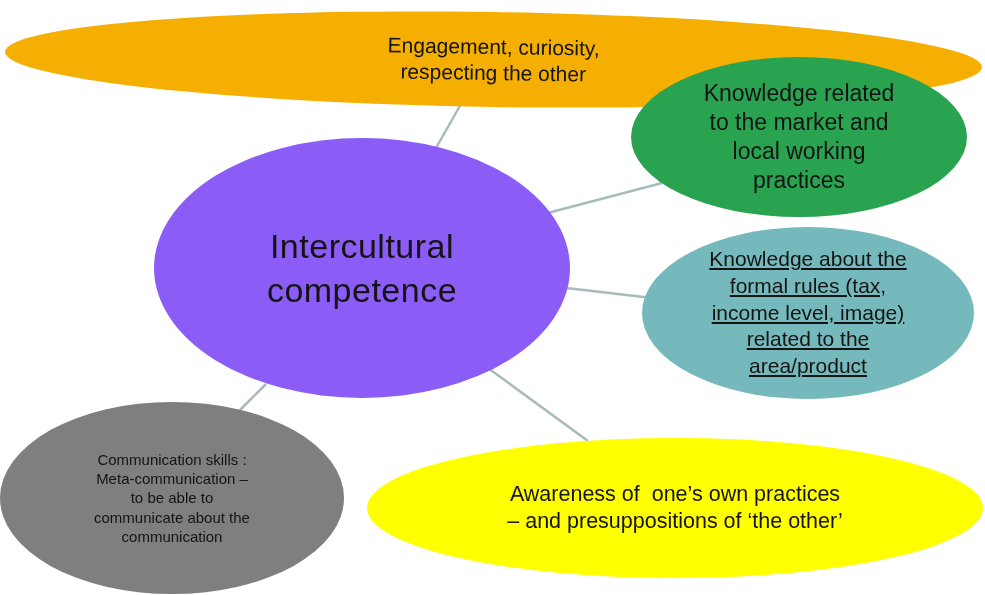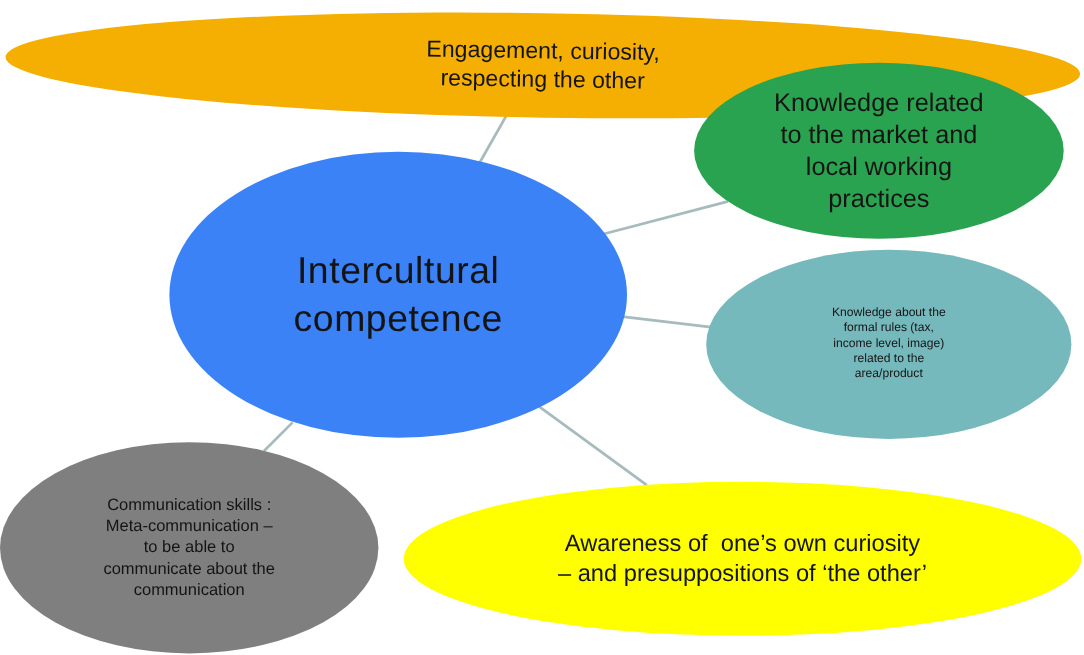--- a/index.html
+++ b/index.html
@@ -44,22 +44,23 @@
   }
   .node-market {
     left: 631px; top: 57px; width: 336px; height: 160px;
     z-index: 2;
     font-size: 23px;
     line-height: 1.26;
   }
   .node-rules {
     left: 642px; top: 227px; width: 332px; height: 172px;
     z-index: 2;
-    font-size: 11px;
+    font-size: 21px;
     line-height: 1.27;
+    text-decoration: underline;
   }
   .node-awareness {
     left: 367px; top: 438px; width: 616px; height: 140px;
     z-index: 2;
     font-size: 21.5px;
     line-height: 1.26;
   }
   .node-communication {
     left: 0px; top: 402px; width: 344px; height: 192px;
     z-index: 2;
@@ -102,30 +103,30 @@
 
   <div class="node node-rules" style="background-color: rgb(118, 185, 189);">
     <span>Knowledge about the
 formal rules (tax,
 income level, image)
 related to the
 area/product</span>
   </div>
 
   <div class="node node-awareness" style="background-color: rgb(255, 255, 0);">
-    <span>Awareness of  one’s own curiosity
+    <span>Awareness of  one’s own practices
 – and presuppositions of ‘the other’</span>
   </div>
 
   <div class="node node-communication" style="background-color: rgb(127, 127, 127);">
     <span>Communication skills :
 Meta-communication –
 to be able to
 communicate about the
 communication</span>
   </div>
 
-  <div class="node node-central" style="background-color: #3b82f6; justify-content: center;">
+  <div class="node node-central" style="background-color: #8b5cf6; justify-content: center;">
     <span>Intercultural
 competence</span>
   </div>
 
 </div>
 
 </body></html>

